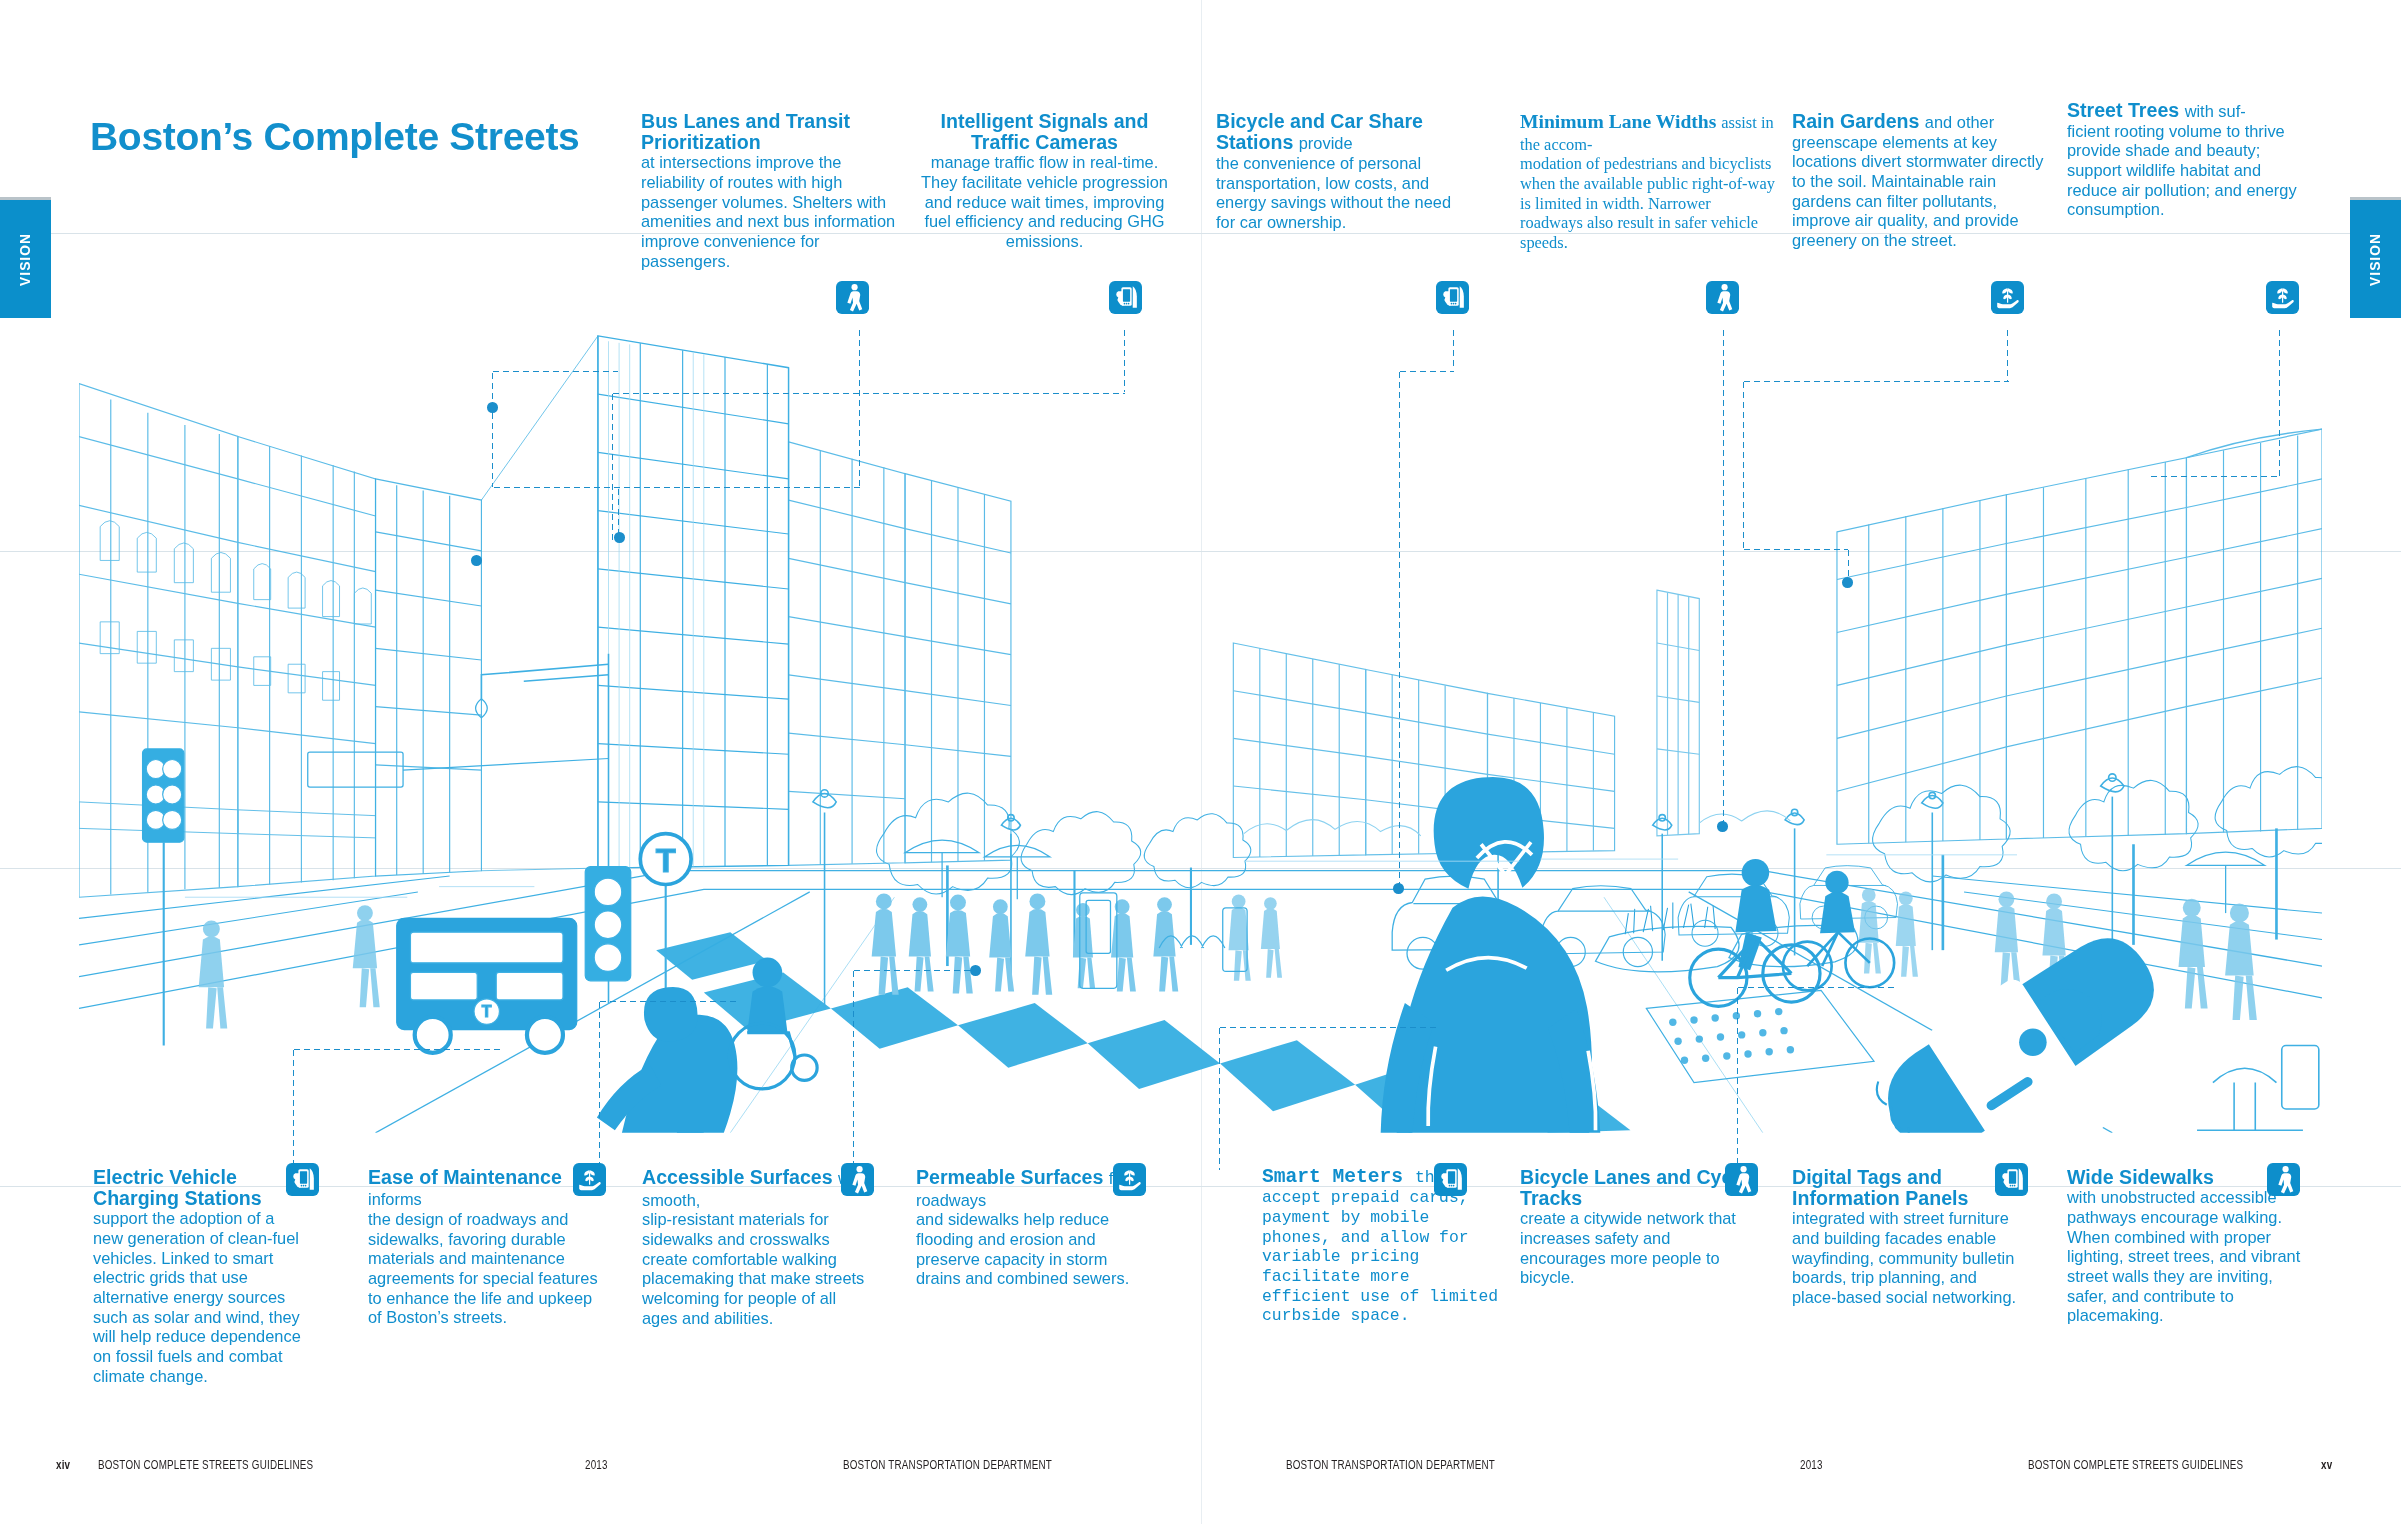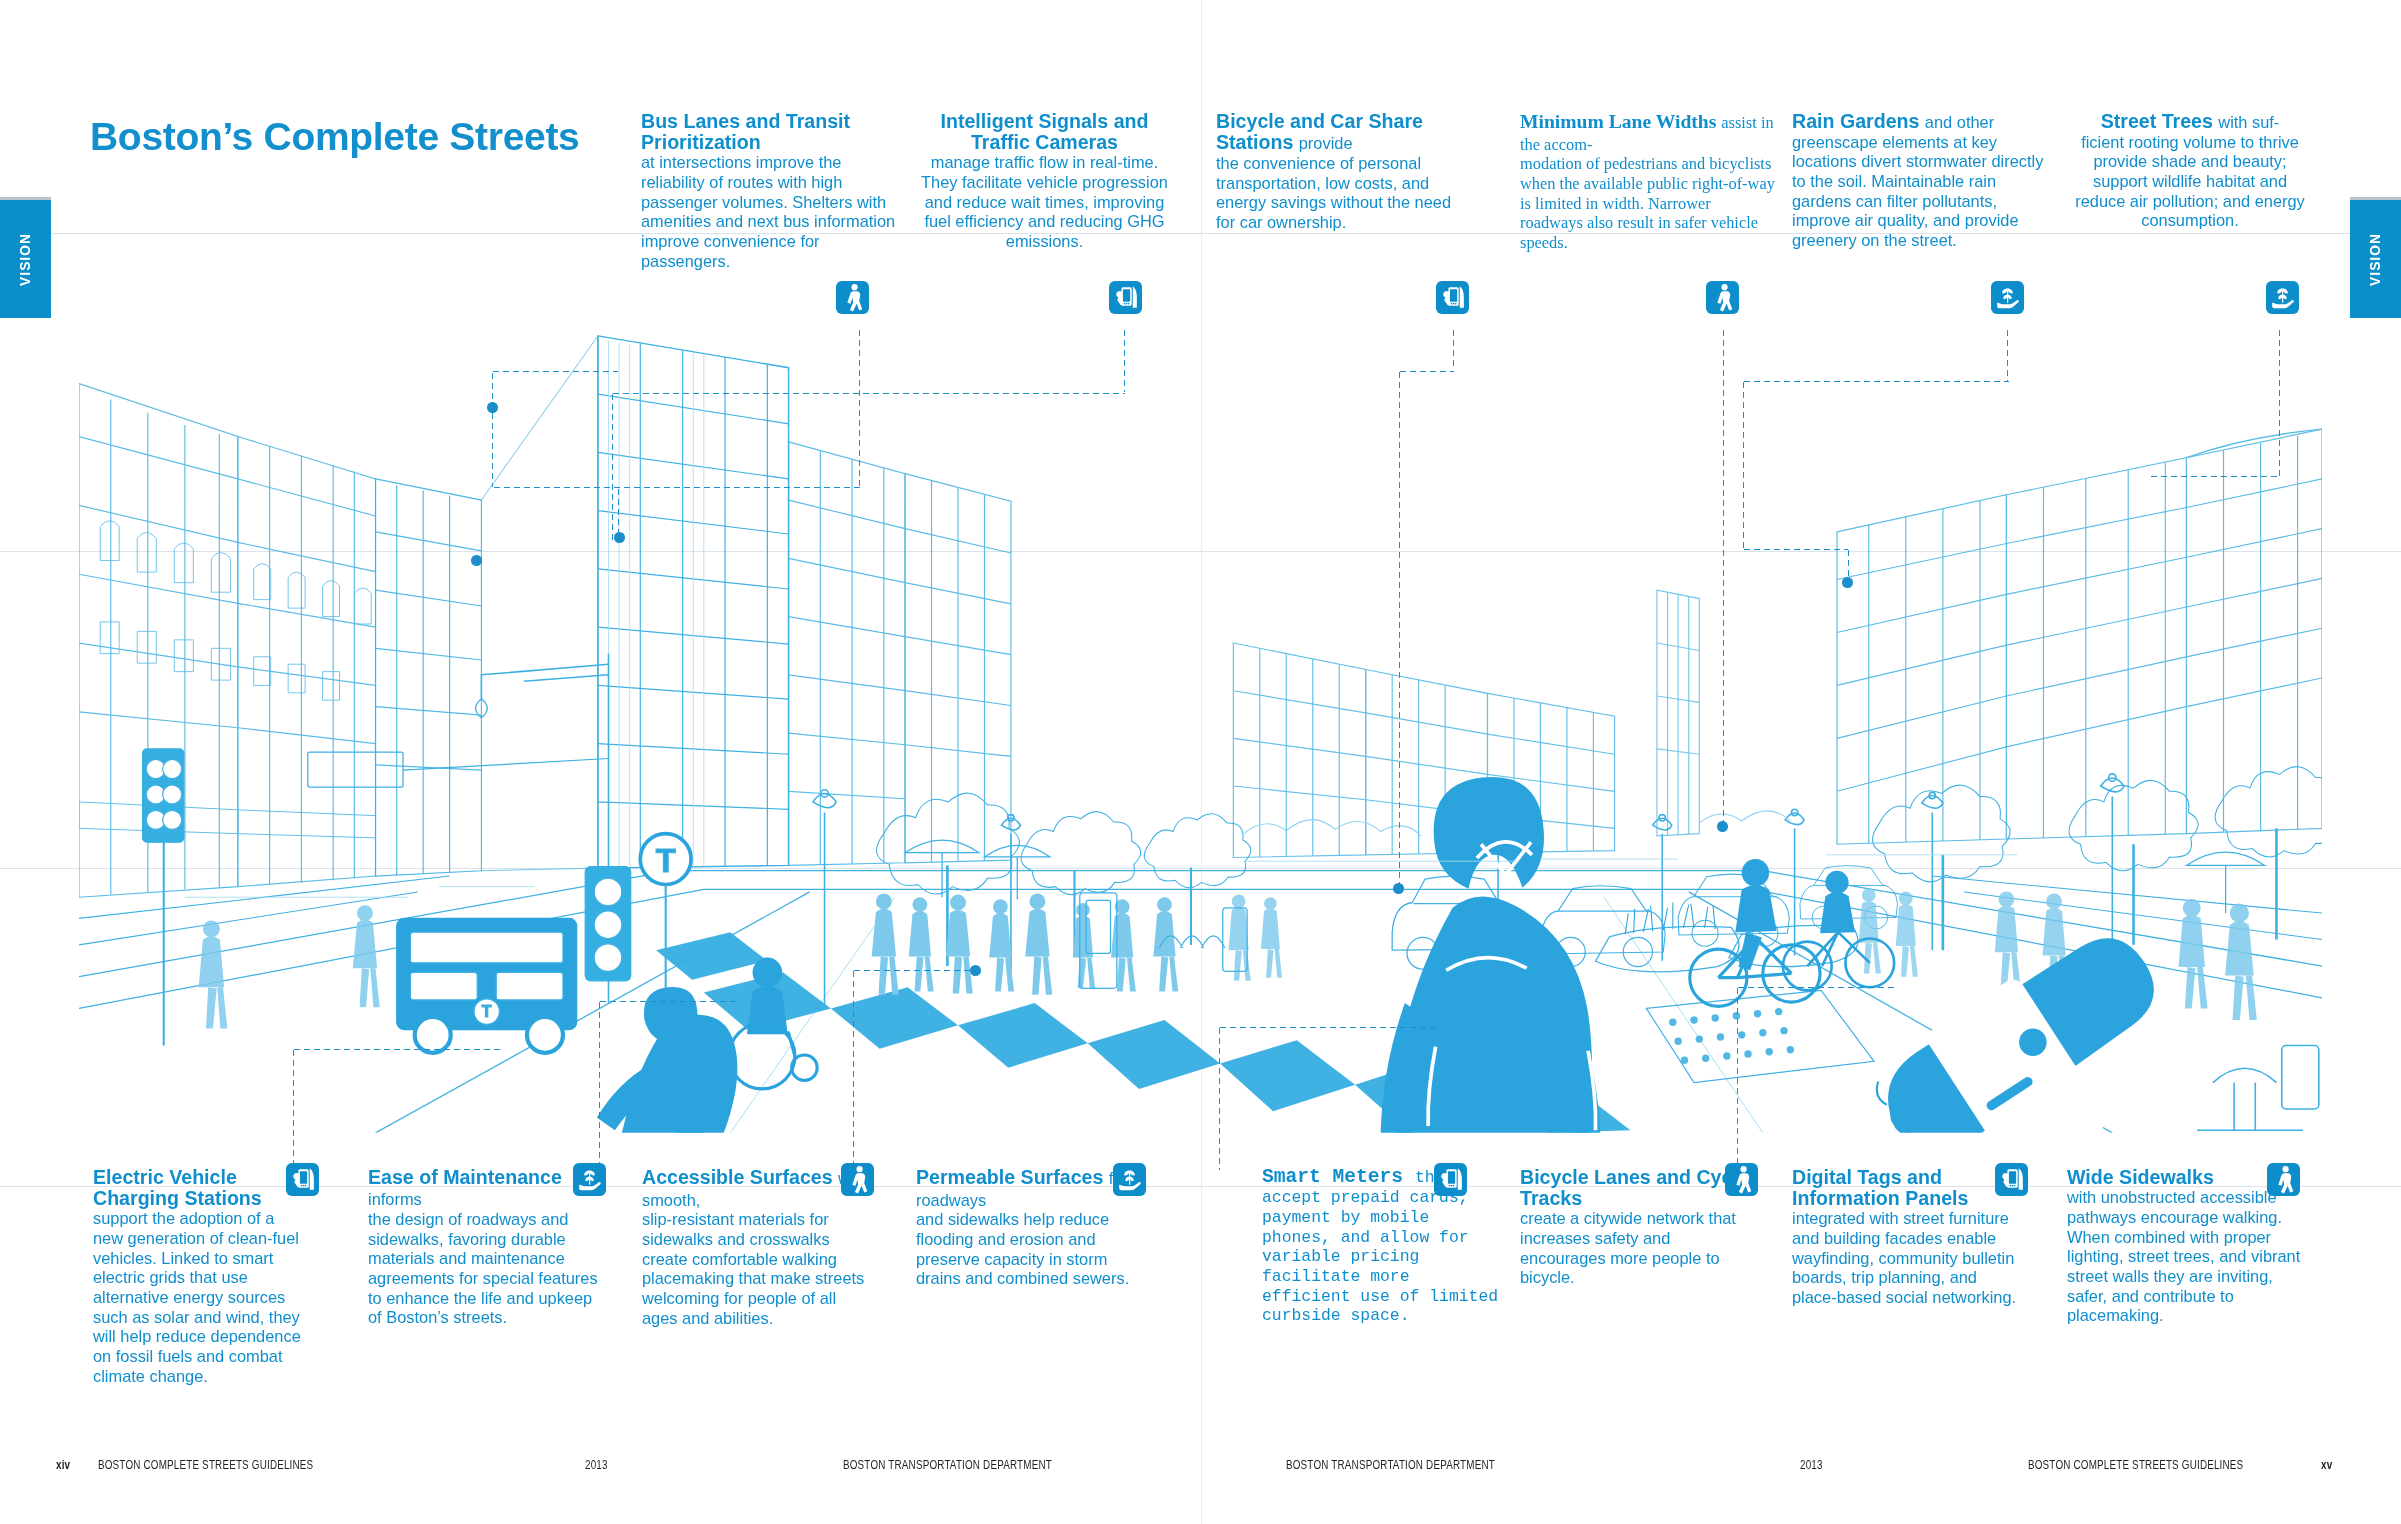--- a/index.html
+++ b/index.html
@@ -750,21 +750,21 @@
       <path d="M32 14c-7 1-11 5-10 10 6 1 10-3 10-10z"></path>
       <path d="M32 14c7 1 11 5 10 10-6 1-10-3-10-10z"></path>
       <path d="M32 26c-6 1-9 4-8 9 5 1 8-3 8-9z"></path>
       <path d="M32 26c6 1 9 4 8 9-5 1-8-3-8-9z"></path>
       <rect x="31" y="16" width="2.4" height="26" rx="1"></rect>
       <path d="M12 42c4 0 7 3 11 3h12c4 0 7-2 10-4l6-4c2-1 4 2 2 4l-9 8c-3 3-6 4-10 4H18c-3 0-5-1-6-3z"></path>
     </g>
       </svg>
   </div>
 
-  <div class="callout" style="left:2067px;top:111px;width:246px;text-align:center;">
+  <div class="callout" style="left:2067px;top:100px;width:246px;">
     <p class="h">
       <span>Street Trees</span>
        <span class="lead b">with suf-</span>
     </p>
     <p class="b">ficient rooting volume to thrive provide shade and beauty; support wildlife habitat and reduce air pollution; and energy consumption.</p>
   </div>
   <div class="badge" style="left:2266px;top:281px;">
     <svg viewBox="0 0 64 64">
         <g fill="#fff">
       <path d="M32 14c-7 1-11 5-10 10 6 1 10-3 10-10z"></path>

